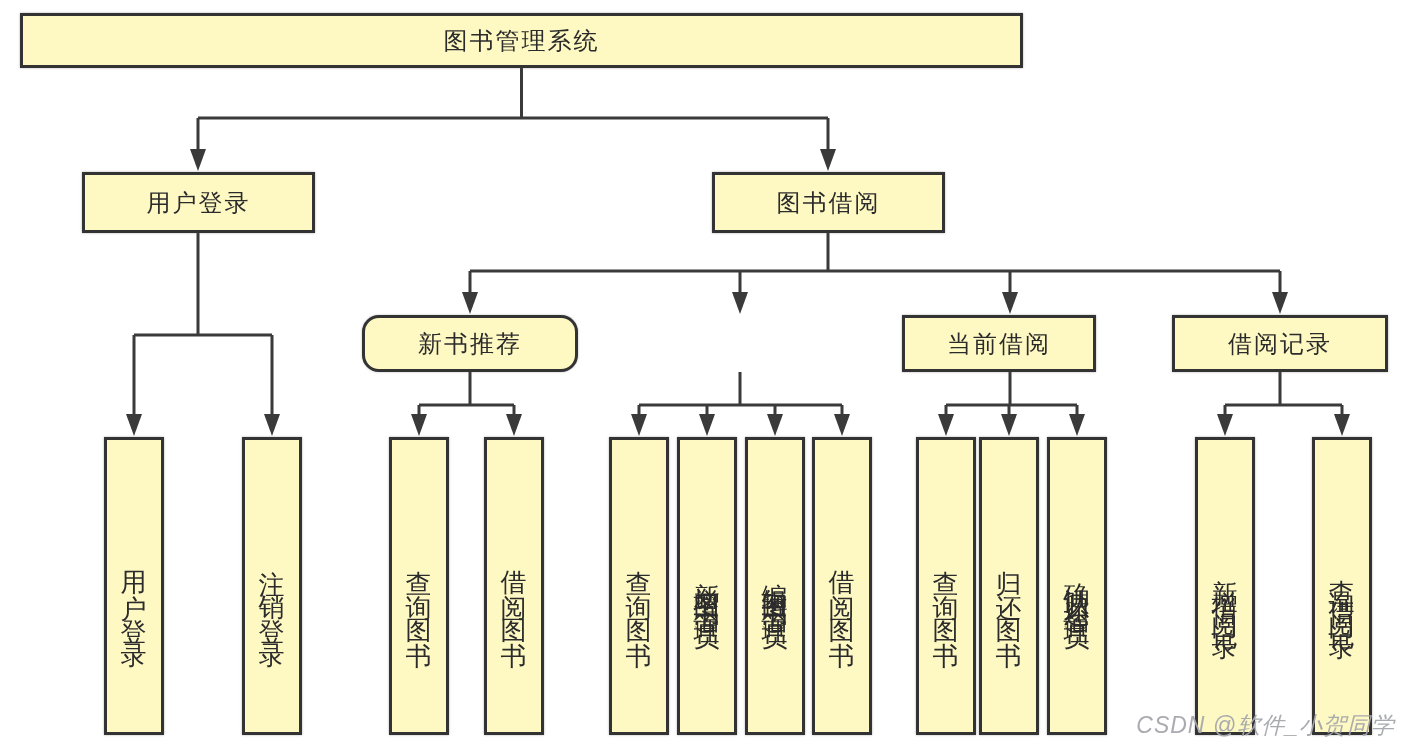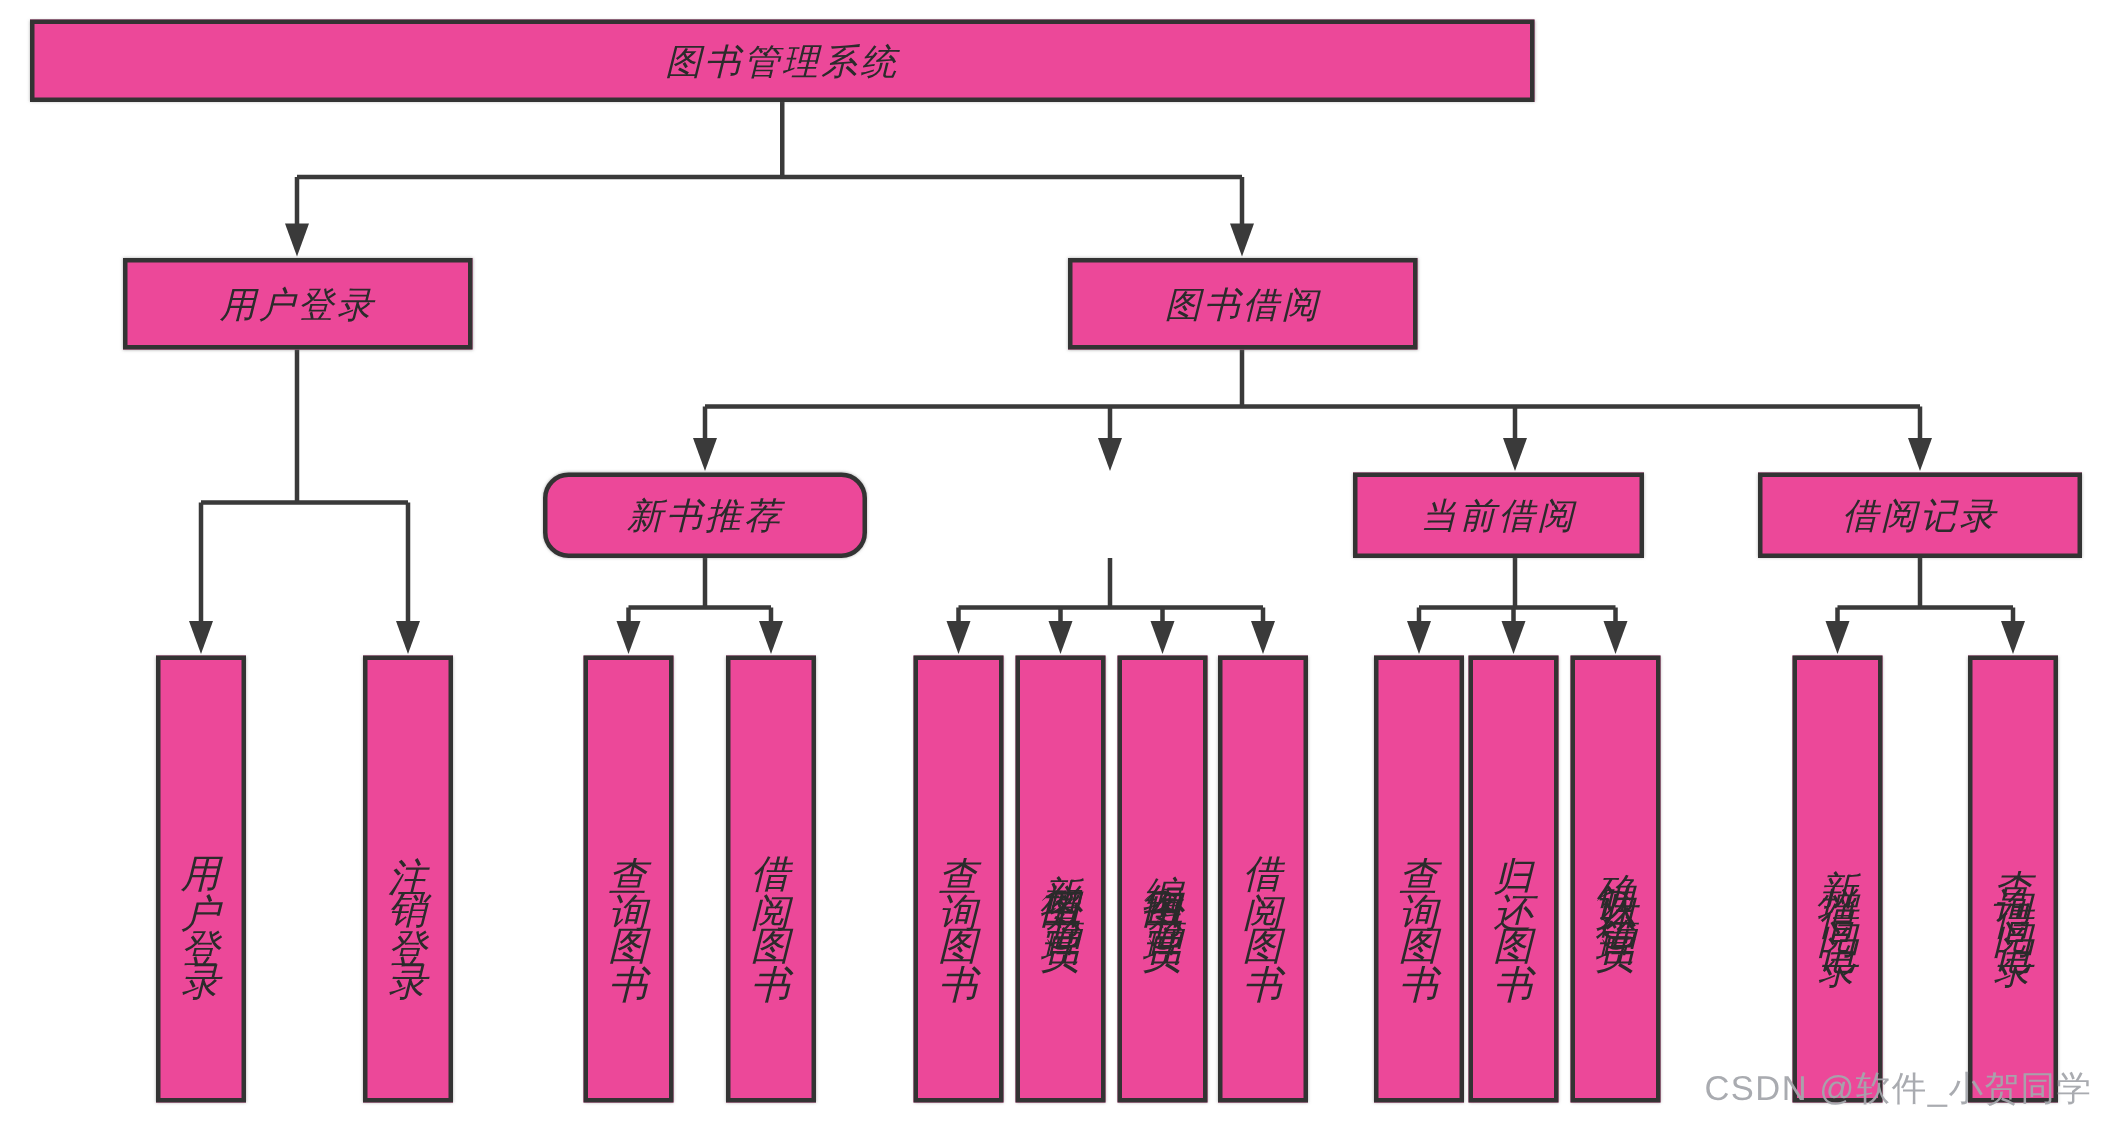--- a/index.html
+++ b/index.html
@@ -8,29 +8,28 @@
     width: 1405px;
     height: 747px;
     background: #ffffff;
     overflow: hidden;
     font-family: "Liberation Sans", "DejaVu Sans", sans-serif;
   }
   #wires { position: absolute; left: 0; top: 0; z-index: 1; }
   .node {
     position: absolute;
     box-sizing: border-box;
-    background: #ec4899;
+    background: #fef9c3;
     border: 3px solid #333333;
     box-shadow: 0 0 2px rgba(110,110,110,0.55);
     display: flex;
     align-items: center;
     justify-content: center;
     color: #2b2b2b;
     z-index: 2;
-    font-style: italic;
   }
   .h-node { font-size: 24px; letter-spacing: 2px; white-space: nowrap; }
   .v-node span {
     display: block;
     writing-mode: vertical-rl;
     text-orientation: mixed;
     font-size: 26px;
     line-height: 1;
     white-space: nowrap;
   }
@@ -39,20 +38,21 @@
   .sp8 span { letter-spacing: 6px;  margin-top: 6px;  }
   .watermark {
     position: absolute;
     right: 10px;
     bottom: 6px;
     font-size: 23px;
     letter-spacing: 1px;
     color: rgba(164,167,172,0.95);
     z-index: 5;
     white-space: nowrap;
+    font-style: italic;
   }
 </style>
 </head>
 <body>
 
 <div id="stage">
 
   <svg id="wires" width="1405" height="747" viewBox="0 0 1405 747">
     <path fill="none" stroke="#3a3a3a" stroke-width="3" d="
       M521.5 68 V118

